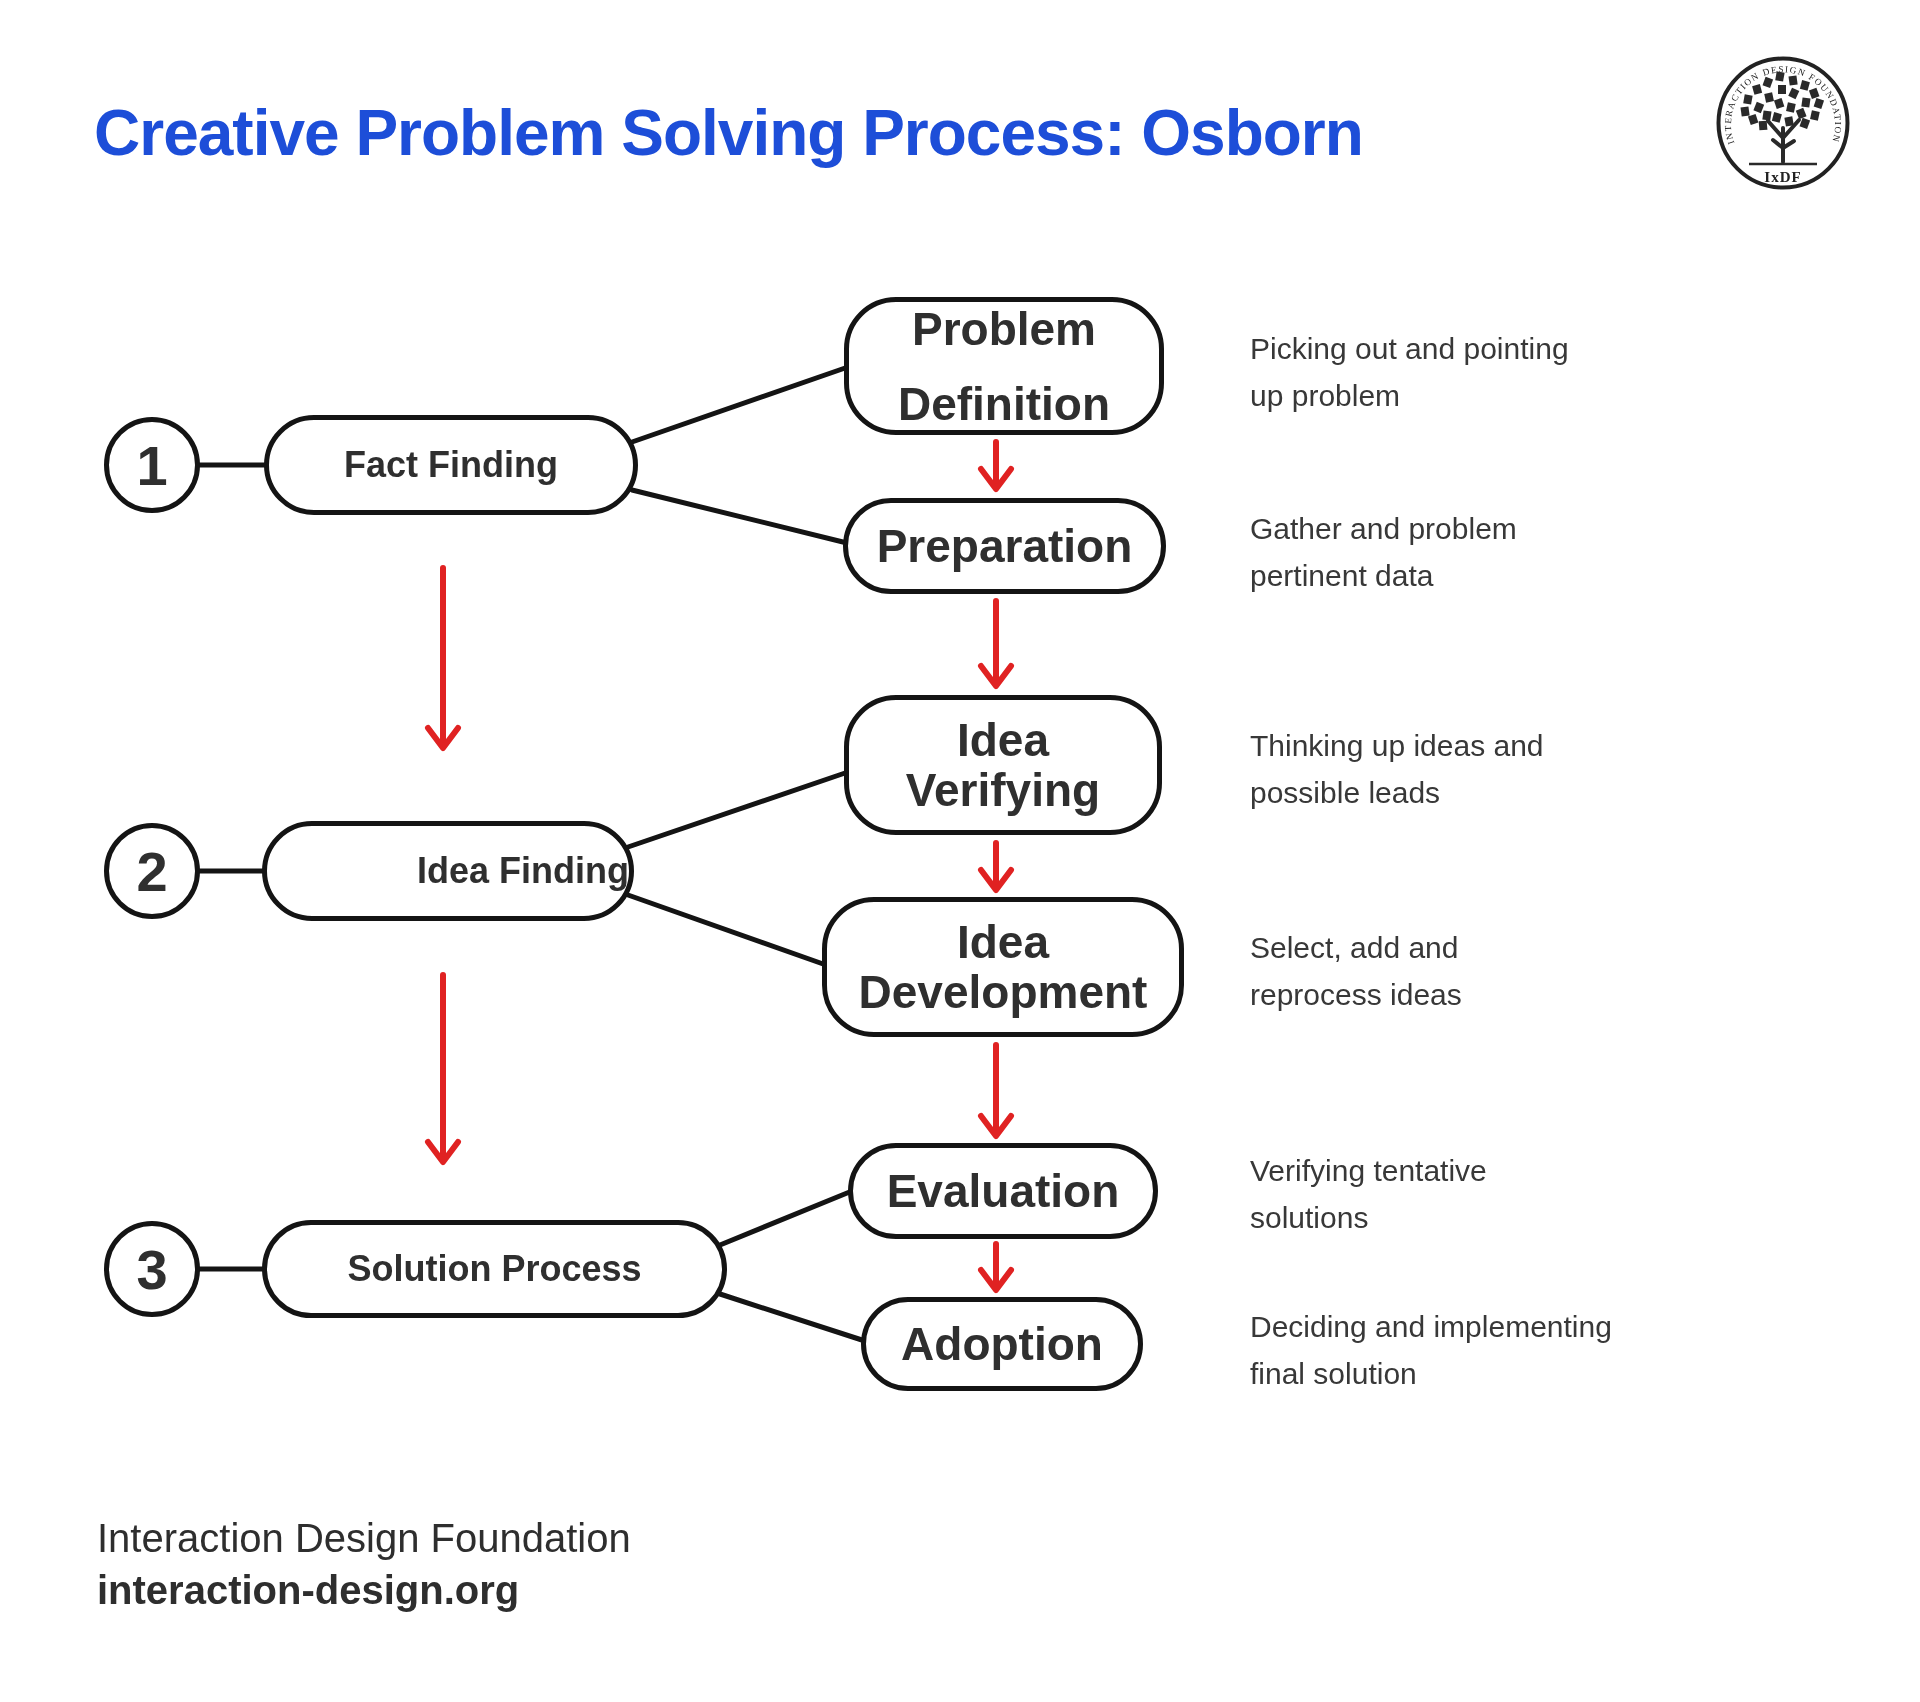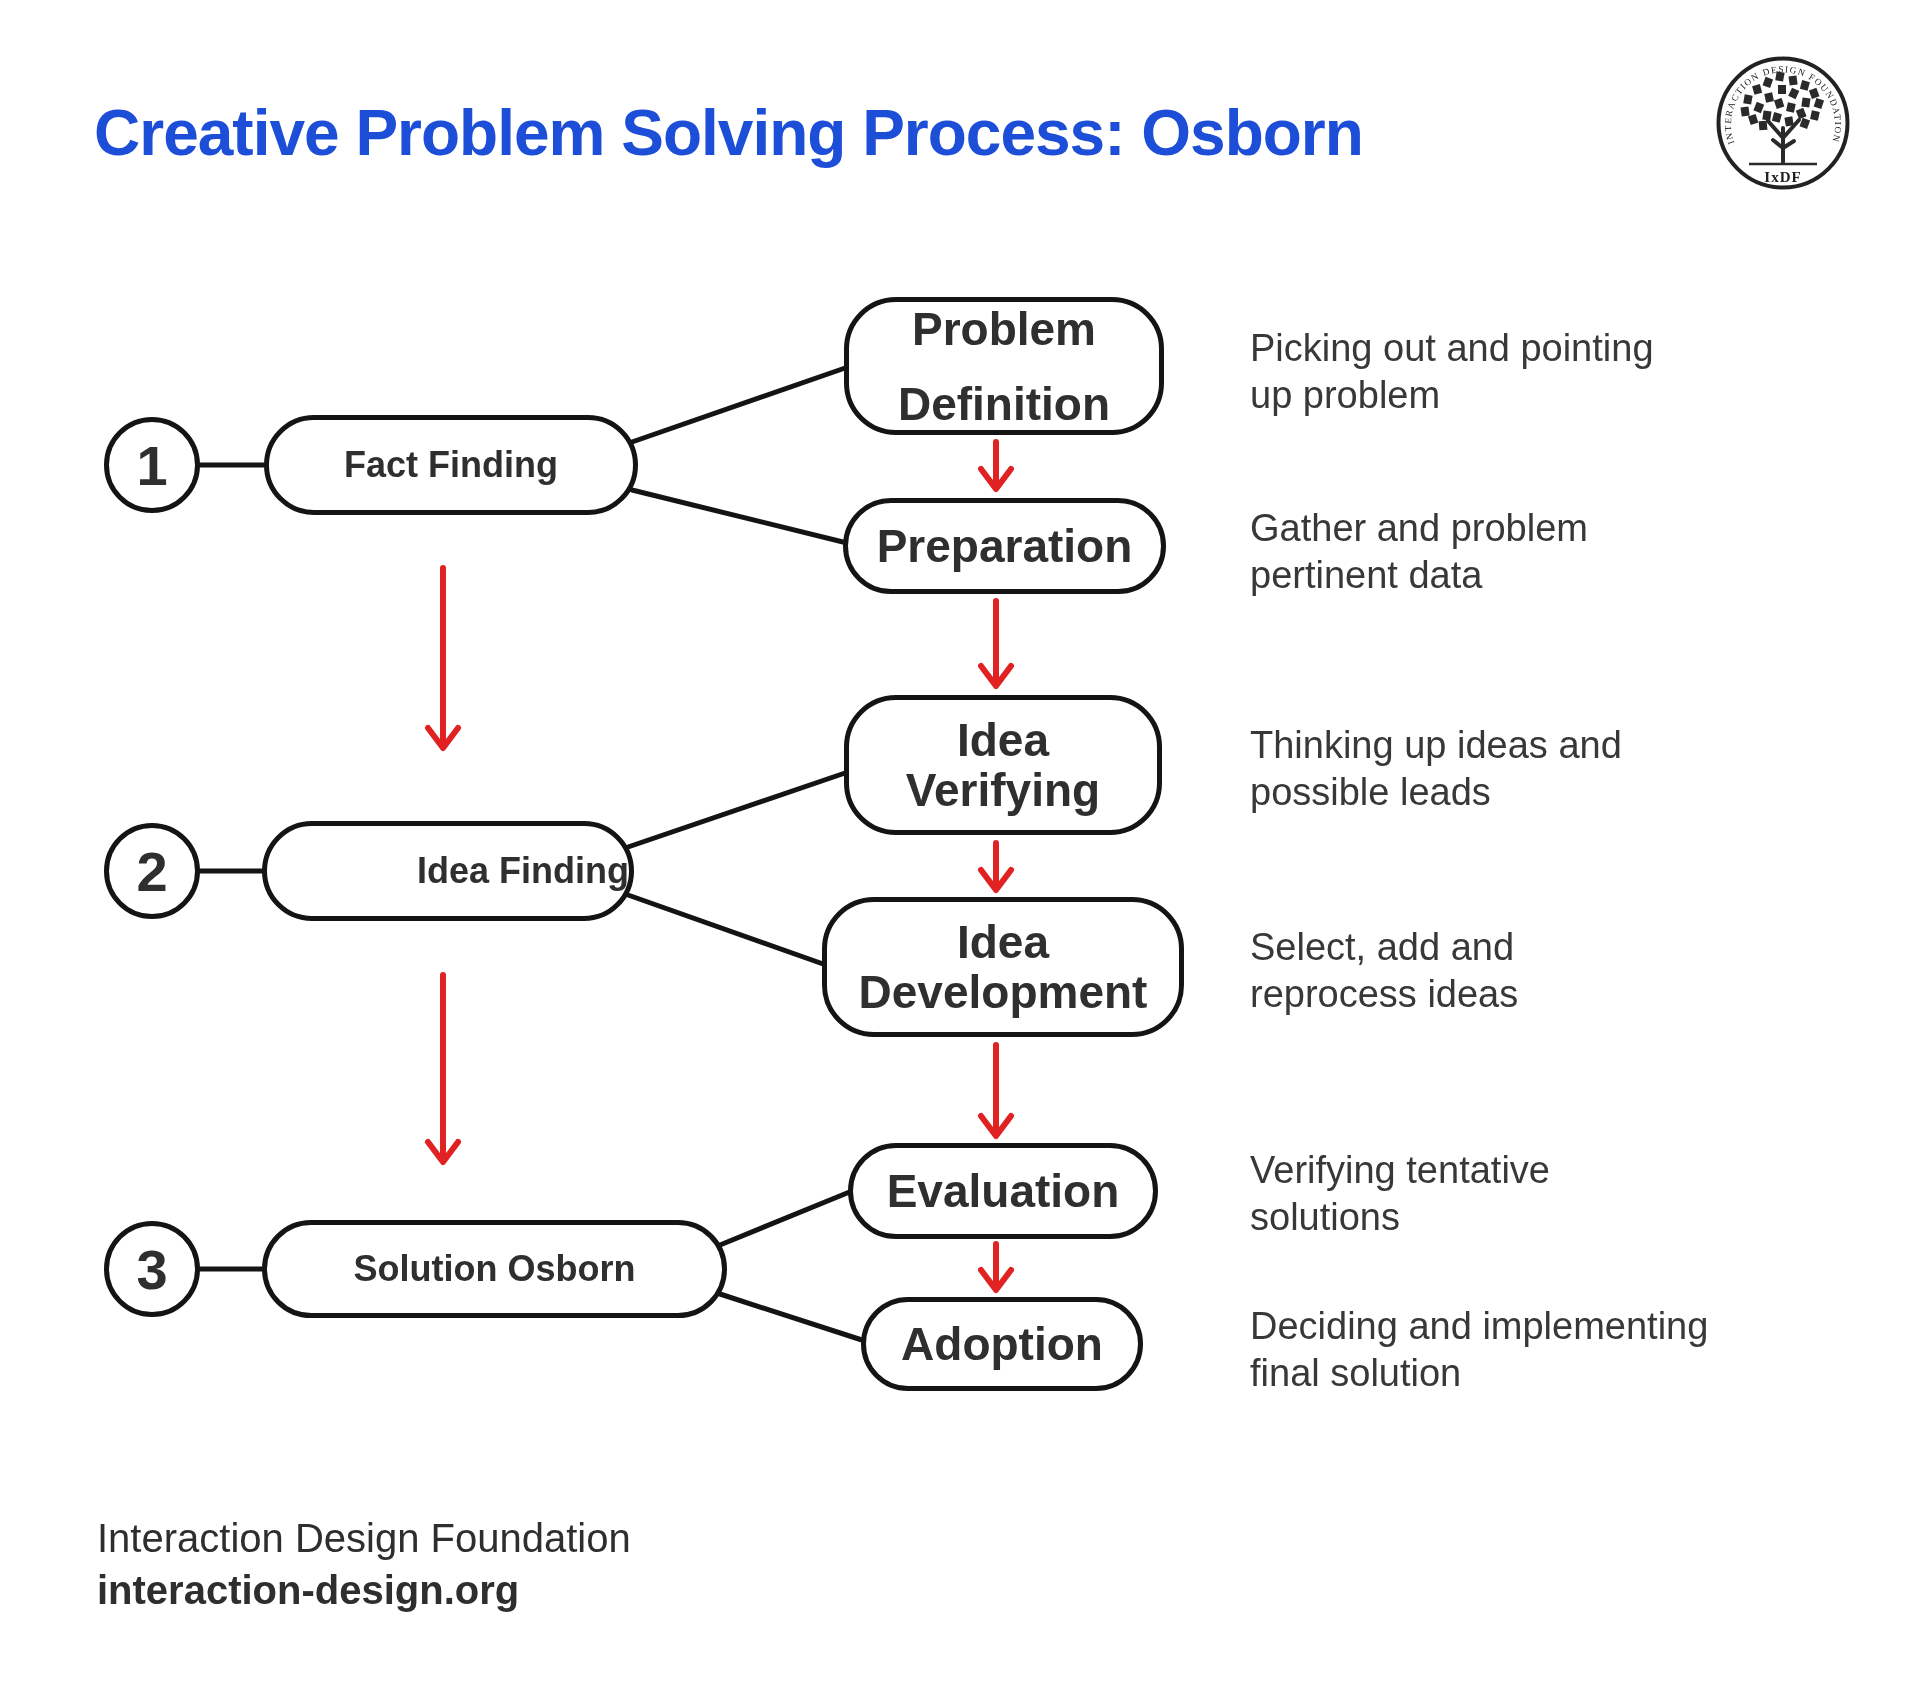--- a/index.html
+++ b/index.html
@@ -35,21 +35,21 @@
   .if{left:262px;top:821px;width:372px;height:100px;align-items:flex-end;}
   .sf{left:262px;top:1220px;width:465px;height:98px;}
   .pd{left:844px;top:297px;width:320px;height:138px;border-radius:52px;gap:25px;}
   .prep{left:843px;top:498px;width:323px;height:96px;border-radius:48px;}
   .ip{left:844px;top:695px;width:318px;height:140px;border-radius:52px;}
   .id{left:822px;top:897px;width:362px;height:140px;border-radius:52px;}
   .ev{left:848px;top:1143px;width:310px;height:96px;border-radius:48px;}
   .ad{left:861px;top:1297px;width:282px;height:94px;border-radius:47px;}
   
   .desc{
-    position:absolute;left:1250px;z-index:1;font-size:38px;line-height:47px;
+    position:absolute;left:1250px;z-index:1;font-size:30px;line-height:47px;
     color:#383838;font-weight:normal;white-space:nowrap;
   }
   .d1{top:325px;} .d2{top:505px;} .d3{top:722px;} .d4{top:924px;} .d5{top:1147px;} .d6{top:1303px;}
   
   .footer{position:absolute;left:97px;top:1512px;z-index:1;font-size:40px;line-height:52px;color:#2e2e2e;}
   .footer .org{font-weight:normal;display:block;}
   .footer .url{font-weight:bold;display:block;}
 </style>
 </head>
 <body>
@@ -184,21 +184,21 @@
   </div>
   <div class="desc d4">
     <div>Select, add and</div>
     <div>reprocess ideas</div>
   </div>
 
   <div class="num-circle c3">
     <span>3</span>
   </div>
   <div class="node stage sf">
-    <span>Solution Osborn</span>
+    <span>Solution Process</span>
   </div>
   <div class="node sub ev">
     <span>Evaluation</span>
   </div>
   <div class="node sub ad">
     <span>Adoption</span>
   </div>
   <div class="desc d5">
     <div>Verifying tentative</div>
     <div>solutions</div>

